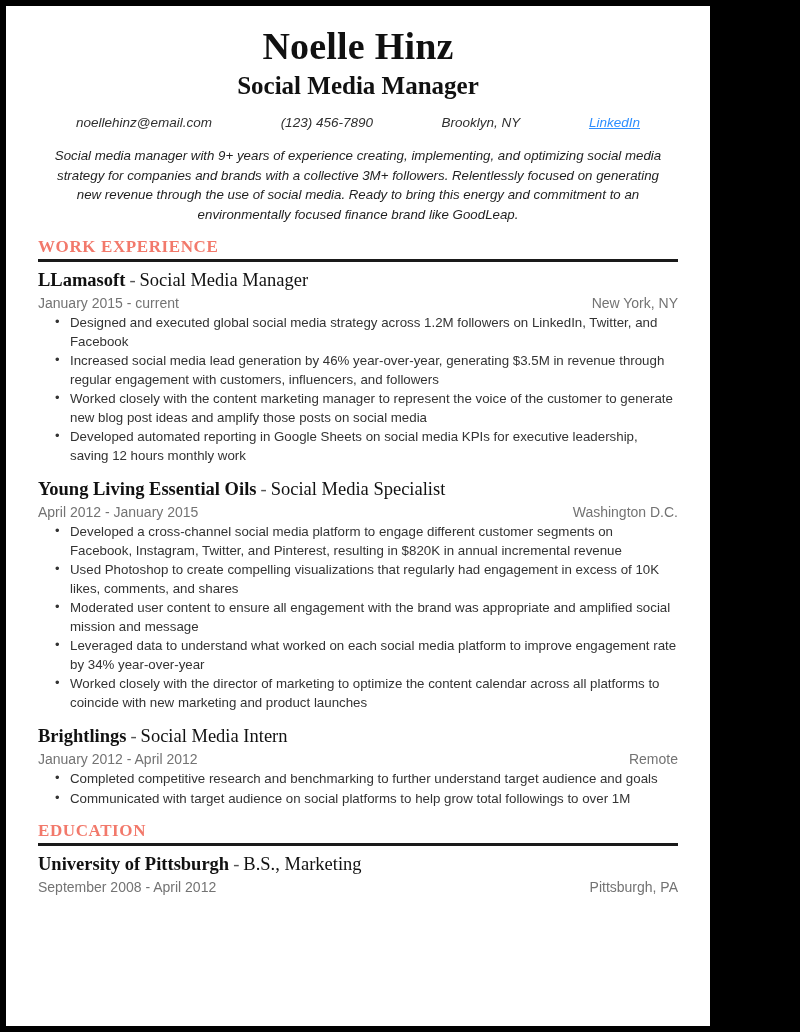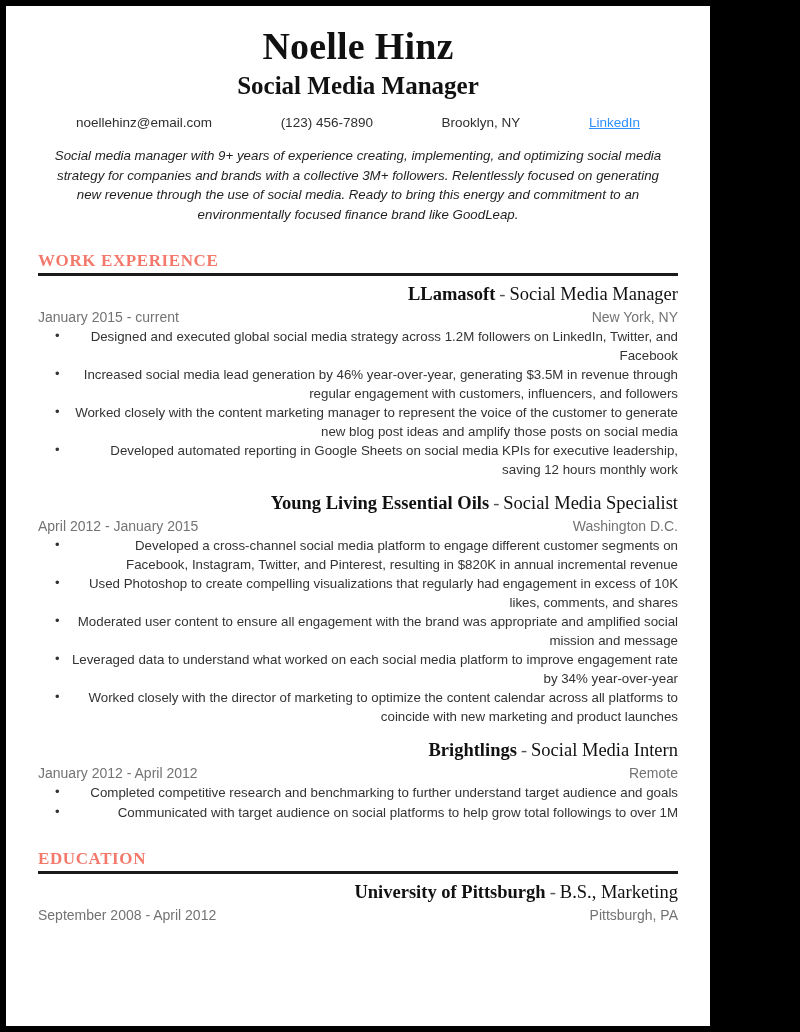--- a/index.html
+++ b/index.html
@@ -46,57 +46,58 @@
     margin-top: 3px;
   }
   .contact-row {
     display: flex;
     justify-content: space-between;
     align-items: baseline;
     margin-top: 14px;
     padding: 0 38px 0 38px;
     font-size: 13.5px;
     color: #2f2f2f;
+    font-style: italic;
   }
   .contact-item { white-space: nowrap; }
   .contact-link {
     color: #2e8fff;
     text-decoration: underline;
     cursor: pointer;
   }
 
   
   .summary {
     margin-top: 16px;
     font-size: 13.3px;
     line-height: 19.5px;
     font-style: italic;
     color: #1f1f1f;
     text-align: center;
     padding: 0 10px;
   }
 
   
-  .section { margin-top: 27px; }
+  .section { margin-top: 13px; }
   .section-heading {
     font-family: "Liberation Serif", serif;
     font-weight: bold;
     font-size: 17px;
     letter-spacing: 0.6px;
     color: #f2796b;
     line-height: 20px;
   }
   .section-rule {
     border-top: 3px solid #1a1a1a;
     margin-top: 2px;
     margin-bottom: 7px;
   }
 
   
-  .entry { margin-bottom: 2px; text-align: right; }
+  .entry { margin-bottom: 2px; }
   .entry + .entry { margin-top: 13px; }
   .entry-head {
     font-family: "Liberation Serif", serif;
     font-size: 18.5px;
     line-height: 23px;
     color: #111111;
   }
   .entry-org { font-weight: bold; }
   .entry-dash { color: #555; padding: 0 4px; }
   .entry-role { font-weight: normal; }

